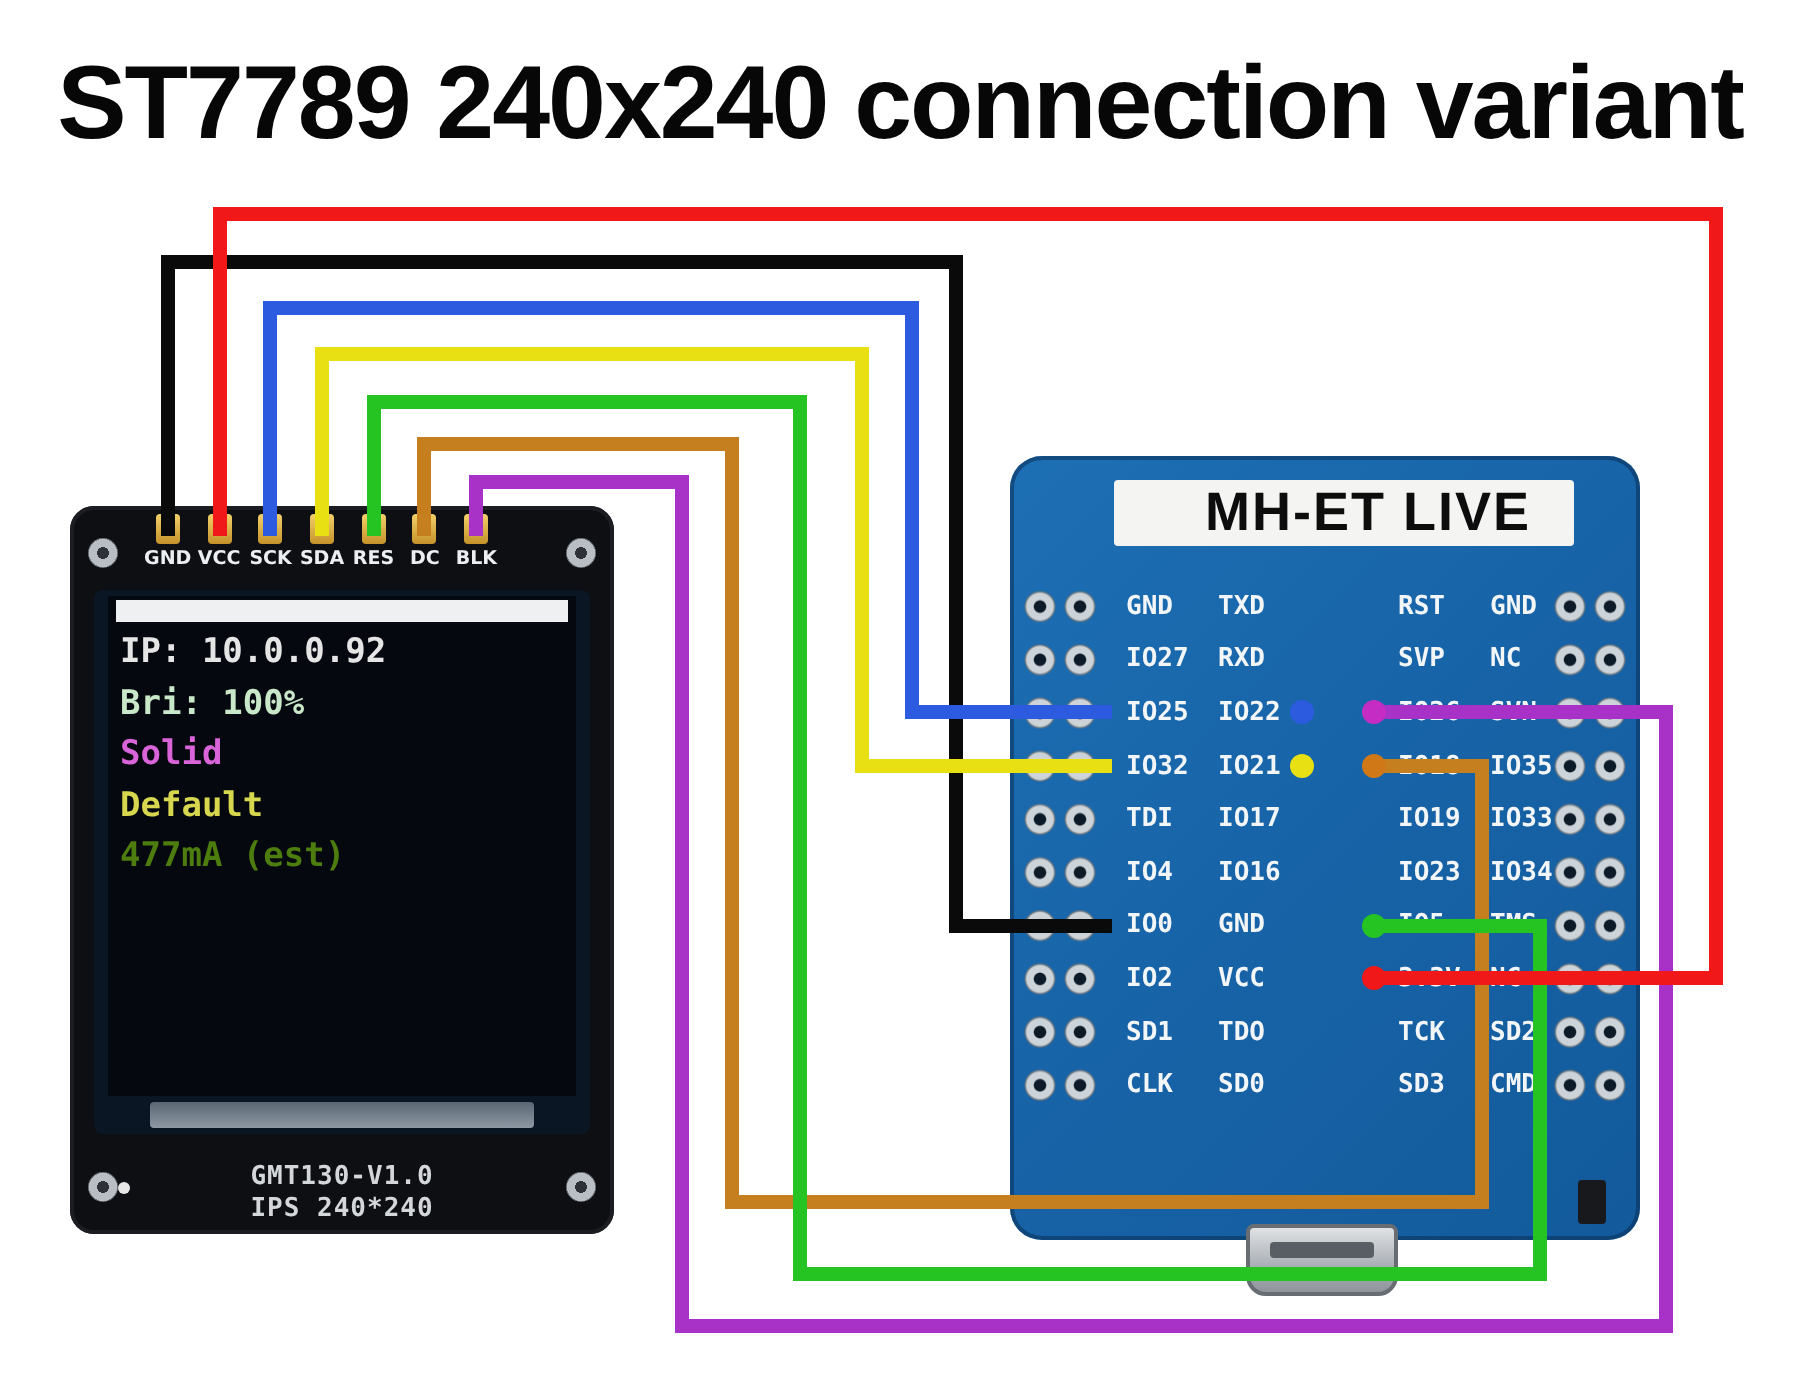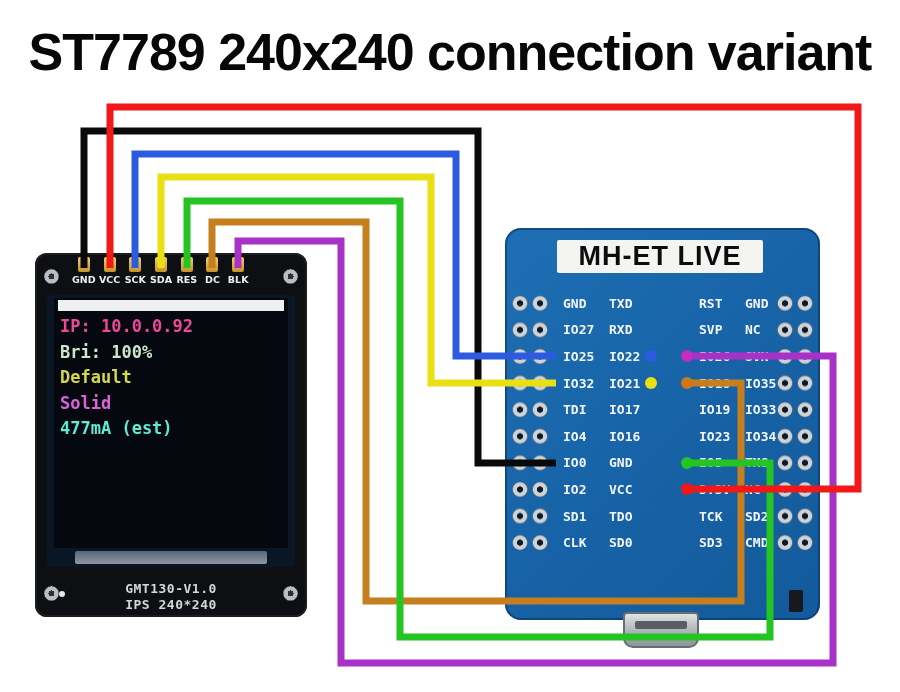--- a/index.html
+++ b/index.html
@@ -32,21 +32,21 @@
         font:700 13px "DejaVu Sans Mono",monospace;letter-spacing:.5px;}
   .silk-line{line-height:16px;}
   .silk-dot{position:absolute;left:24px;bottom:20px;width:6px;height:6px;border-radius:50%;background:#e6e6e6;}
 
   
   .esp32{position:absolute;left:505px;top:228px;width:315px;height:392px;border-radius:16px;
          background:linear-gradient(135deg,#1d6fb4 0%,#1864a8 45%,#125a9b 100%);
          box-shadow:inset 0 0 0 2px rgba(9,48,88,.55);}
   .brand{position:absolute;left:52px;top:12px;width:206px;height:33px;background:#f4f4f2;
          color:#0d0d0d;font:700 27px "Liberation Sans",sans-serif;line-height:33px;
-         text-align:center;letter-spacing:1px;border-radius:2px;}
+         text-align:center;letter-spacing:1px;border-radius:2px;padding-left:24px;}
   .hdr{position:absolute;top:62px;width:40px;height:266px;background-repeat:repeat;
        background-size:20px 26.6px;
        background-image:radial-gradient(circle at 10px 13.3px,
          #0d1b29 0,#0d1b29 2.8px,#ccd3d9 3.4px,#ccd3d9 6.6px,#6a7680 7.4px,rgba(0,0,0,0) 8px);}
   .hdr.left{left:5px;} .hdr.right{left:270px;}
   .labels{position:absolute;top:62px;}
   .left-labels{left:58px;} .right-labels{left:194px;}
   .pin-row{height:26.6px;display:flex;align-items:center;}
   .pin{display:inline-block;width:46px;font:700 13px "DejaVu Sans Mono",monospace;
        color:#f3f6f8;white-space:nowrap;}
@@ -103,25 +103,25 @@
       <div class="dpin">
           <div class="pad"></div>
           <div class="plabel">BLK</div>
         </div>
     </div>
 
     <div class="bezel">
       <div class="screen">
         <div class="white-bar"></div>
         <div class="screen-text">
-          <div class="sline" style="color: #ec4899;">IP: 10.0.0.92</div>
+          <div class="sline" style="color: #e5e5e5;">IP: 10.0.0.92</div>
           <div class="sline" style="color: rgb(201, 231, 201);">Bri: 100%</div>
+          <div class="sline" style="color: rgb(217, 100, 217);">Solid</div>
           <div class="sline" style="color: rgb(214, 214, 79);">Default</div>
-          <div class="sline" style="color: rgb(217, 100, 217);">Solid</div>
-          <div class="sline" style="color: #5eead4;">477mA (est)</div>
+          <div class="sline" style="color: #4d7c0f;">477mA (est)</div>
         </div>
       </div>
       <div class="ribbon"></div>
     </div>
 
     <div class="silk">
       <div class="silk-line">GMT130-V1.0</div>
       <div class="silk-line">IPS 240*240</div>
     </div>
     <div class="silk-dot"></div>

